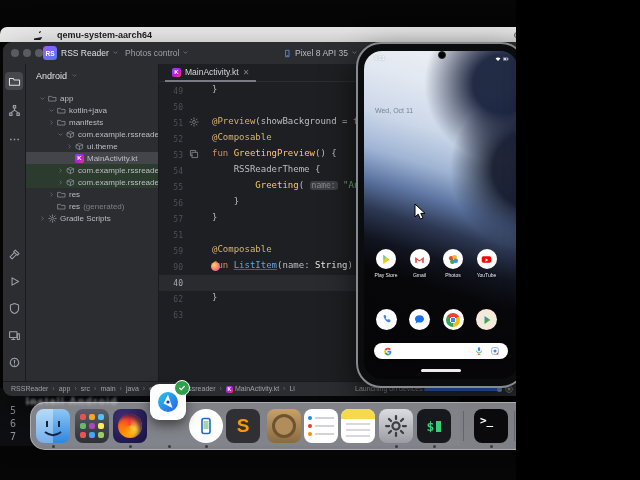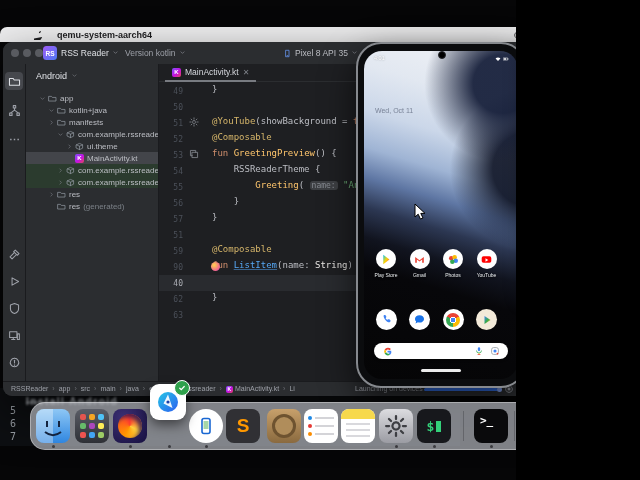--- a/index.html
+++ b/index.html
@@ -181,21 +181,21 @@
       <span class="tl" style="left:20px;"></span>
       <span class="tl" style="left:32px;"></span>
       <div id="rs-badge">RS</div>
       <div class="tb-text" style="left:58px;">
         <span>RSS Reader</span>
           <span class="chev"><svg viewBox="0 0 16 16" width="7" height="7">
               <path d="M4.5 6.5l3.5 3.5 3.5-3.5" fill="none" stroke="currentColor" stroke-width="1.3" stroke-linecap="round" stroke-linejoin="round"></path>
             </svg></span>
       </div>
       <div class="tb-text" style="left:122px;color:#9da0a8;">
-        <span>Version kotlin</span>
+        <span>Photos control</span>
           <span class="chev"><svg viewBox="0 0 16 16" width="7" height="7">
               <path d="M4.5 6.5l3.5 3.5 3.5-3.5" fill="none" stroke="currentColor" stroke-width="1.3" stroke-linecap="round" stroke-linejoin="round"></path>
             </svg></span>
       </div>
       <div class="tb-text" style="left:280px;color:#bcbec4;">
         <span class="icon" style="color:#6a9bfa;">
             <svg viewBox="0 0 16 16" width="9" height="9">
               <path d="M5.3 2.3h5.4v11.4H5.3z" fill="none" stroke="currentColor" stroke-width="1.3" stroke-linecap="round" stroke-linejoin="round"></path>
               <path d="M7.3 11.8h1.4" fill="none" stroke="currentColor" stroke-width="1.3" stroke-linecap="round" stroke-linejoin="round"></path>
             </svg>
@@ -433,20 +433,41 @@
           </div>
           <div class="trow" style="padding-left: 22px;">
             <span class="chev icon" style="width: 7px;"></span>
             <span class="icon" style="color: rgb(143, 149, 157); margin: 0px 3px 0px 2px;">
               <svg viewBox="0 0 16 16" width="9" height="9">
                 <path d="M1.8 4.2h4.4l1.5 1.9h6.5v6.4H1.8z" fill="none" stroke="currentColor" stroke-width="1.3" stroke-linecap="round" stroke-linejoin="round"></path>
               </svg>
             </span>
             <span>res</span>
             <span class="suffix">(generated)</span>
+          </div>
+          <div class="trow" style="padding-left: 13px;">
+            <span class="chev icon" style="transform: rotate(-90deg);">
+              <svg viewBox="0 0 16 16" width="7" height="7">
+                <path d="M4.5 6.5l3.5 3.5 3.5-3.5" fill="none" stroke="currentColor" stroke-width="1.3" stroke-linecap="round" stroke-linejoin="round"></path>
+              </svg>
+            </span>
+            <span class="icon" style="color: rgb(157, 160, 168); margin: 0px 3px 0px 2px;">
+              <svg viewBox="0 0 16 16" width="9" height="9">
+                <path d="M8 5.6a2.4 2.4 0 1 0 .01 0" fill="none" stroke="currentColor" stroke-width="1.3" stroke-linecap="round" stroke-linejoin="round"></path>
+                <path d="M8 1.4v2" fill="none" stroke="currentColor" stroke-width="1.3" stroke-linecap="round" stroke-linejoin="round"></path>
+                <path d="M8 12.6v2" fill="none" stroke="currentColor" stroke-width="1.3" stroke-linecap="round" stroke-linejoin="round"></path>
+                <path d="M1.4 8h2" fill="none" stroke="currentColor" stroke-width="1.3" stroke-linecap="round" stroke-linejoin="round"></path>
+                <path d="M12.6 8h2" fill="none" stroke="currentColor" stroke-width="1.3" stroke-linecap="round" stroke-linejoin="round"></path>
+                <path d="M3.3 3.3l1.4 1.4" fill="none" stroke="currentColor" stroke-width="1.3" stroke-linecap="round" stroke-linejoin="round"></path>
+                <path d="M11.3 11.3l1.4 1.4" fill="none" stroke="currentColor" stroke-width="1.3" stroke-linecap="round" stroke-linejoin="round"></path>
+                <path d="M12.7 3.3l-1.4 1.4" fill="none" stroke="currentColor" stroke-width="1.3" stroke-linecap="round" stroke-linejoin="round"></path>
+                <path d="M4.7 11.3l-1.4 1.4" fill="none" stroke="currentColor" stroke-width="1.3" stroke-linecap="round" stroke-linejoin="round"></path>
+              </svg>
+            </span>
+            <span>Gradle Scripts</span>
           </div>
         </div>
     </div>
 
     <div id="editor">
       <div id="tabbar">
         <div id="tab">
           <span class="kbadge">K</span>
           <span>MainActivity.kt</span>
           <span class="x">✕</span>
@@ -516,21 +537,21 @@
                 <path d="M8 1.4v2" fill="none" stroke="currentColor" stroke-width="1.3" stroke-linecap="round" stroke-linejoin="round"></path>
                 <path d="M8 12.6v2" fill="none" stroke="currentColor" stroke-width="1.3" stroke-linecap="round" stroke-linejoin="round"></path>
                 <path d="M1.4 8h2" fill="none" stroke="currentColor" stroke-width="1.3" stroke-linecap="round" stroke-linejoin="round"></path>
                 <path d="M12.6 8h2" fill="none" stroke="currentColor" stroke-width="1.3" stroke-linecap="round" stroke-linejoin="round"></path>
                 <path d="M3.3 3.3l1.4 1.4" fill="none" stroke="currentColor" stroke-width="1.3" stroke-linecap="round" stroke-linejoin="round"></path>
                 <path d="M11.3 11.3l1.4 1.4" fill="none" stroke="currentColor" stroke-width="1.3" stroke-linecap="round" stroke-linejoin="round"></path>
                 <path d="M12.7 3.3l-1.4 1.4" fill="none" stroke="currentColor" stroke-width="1.3" stroke-linecap="round" stroke-linejoin="round"></path>
                 <path d="M4.7 11.3l-1.4 1.4" fill="none" stroke="currentColor" stroke-width="1.3" stroke-linecap="round" stroke-linejoin="round"></path>
               </svg>
             </span>
-            <span class="ct"><span style="color: rgb(213, 181, 106);">@YouTube</span><span style="color: rgb(188, 190, 196);">(</span><span style="color: rgb(188, 190, 196);">showBackground</span><span style="color: rgb(188, 190, 196);"> = </span><span style="color: rgb(207, 142, 109);">tr</span></span>
+            <span class="ct"><span style="color: rgb(213, 181, 106);">@Preview</span><span style="color: rgb(188, 190, 196);">(</span><span style="color: rgb(188, 190, 196);">showBackground</span><span style="color: rgb(188, 190, 196);"> = </span><span style="color: rgb(207, 142, 109);">tr</span></span>
           </div>
           <div class="cl">
             <span class="ln">52</span>
             <span class="ct"><span style="color: rgb(213, 181, 106);">@Composable</span></span>
           </div>
           <div class="cl">
             <span class="ln">53</span>
             <span class="gi icon">
               <svg viewBox="0 0 16 16" width="10" height="10">
                 <path d="M5.3 5.3h8.4v8.4H5.3z" fill="none" stroke="currentColor" stroke-width="1.3" stroke-linecap="round" stroke-linejoin="round"></path>

